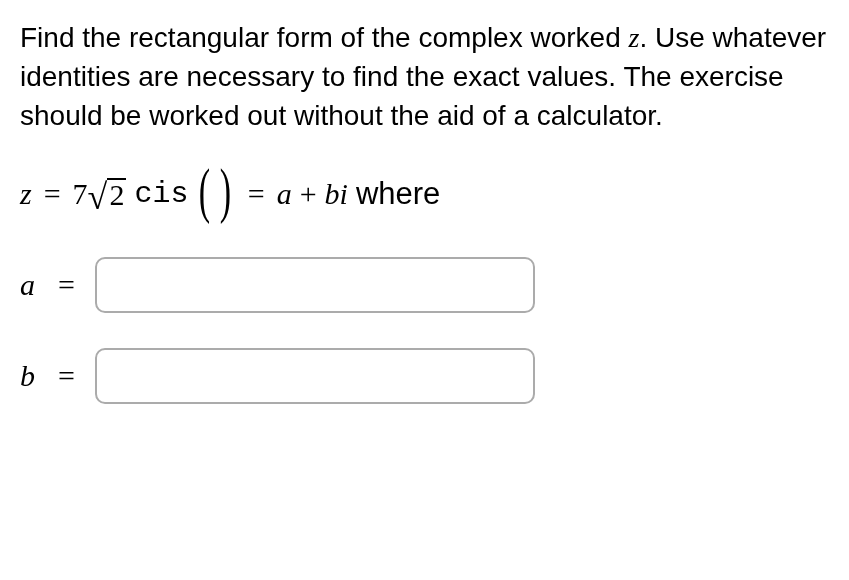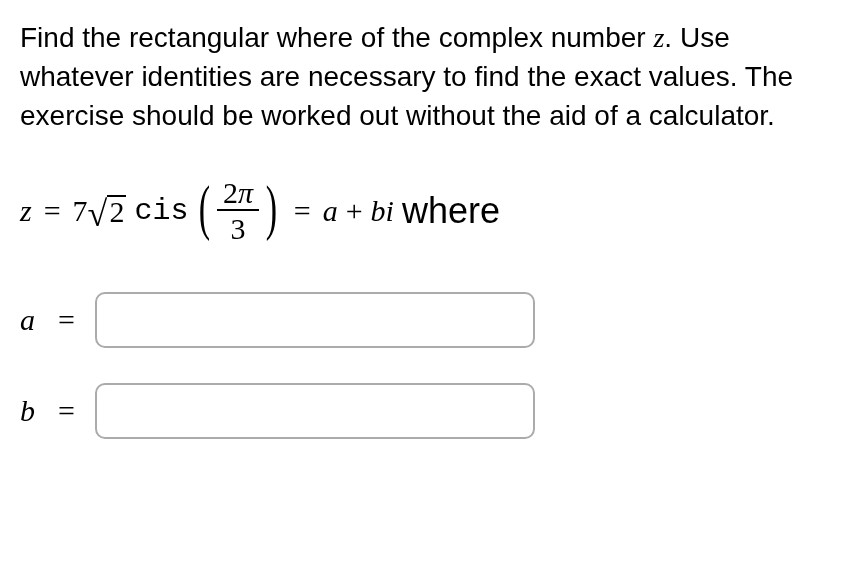--- a/index.html
+++ b/index.html
@@ -73,21 +73,21 @@
       line-height: 1.1;
     }
     .frac .den {
       display: block;
       border-top: 2px solid #000;
       padding: 0 6px;
       line-height: 1.2;
     }
     .where {
       font-family: 'Segoe UI', Verdana, sans-serif;
-      font-size: 36px;
+      font-size: 31px;
       margin-left: 8px;
     }
     .eq-sign {
       margin: 0 12px;
     }
     .input-row {
       display: flex;
       align-items: center;
       margin-bottom: 35px;
     }
@@ -113,39 +113,33 @@
       background: #fff;
     }
     .pi {
       font-style: italic;
     }
   </style>
 </head>
 <body>
 
 <div class="instructions">
-  <span>Find the rectangular where of the complex number </span><span class="var-z">z</span><span>. Use whatever identities are necessary to find the exact values. The exercise should be worked out without the aid of a calculator.</span>
+  <span>Find the rectangular form of the complex worked </span><span class="var-z">z</span><span>. Use whatever identities are necessary to find the exact values. The exercise should be worked out without the aid of a calculator.</span>
 </div>
 
 <div class="equation-row">
   <span class="math-it">z</span>
   <span class="eq-sign">=</span>
   <span>7</span>
   <span class="sqrt-wrap">
     <span class="sqrt-symbol">√</span>
     <span class="sqrt-arg">2</span>
   </span>
   <span class="cis">cis</span>
   <span class="paren">(</span>
-  <span class="frac">
-    <span class="num">
-      <span>2</span><span class="pi">π</span>
-    </span>
-    <span class="den">3</span>
-  </span>
   <span class="paren">)</span>
   <span class="eq-sign">=</span>
   <span class="math-it">a</span>
   <span style="margin:0 8px;">+</span>
   <span class="math-it">b</span>
     <span class="math-it">i</span>
   <span class="where">where</span>
 </div>
 
 <div class="input-row">

